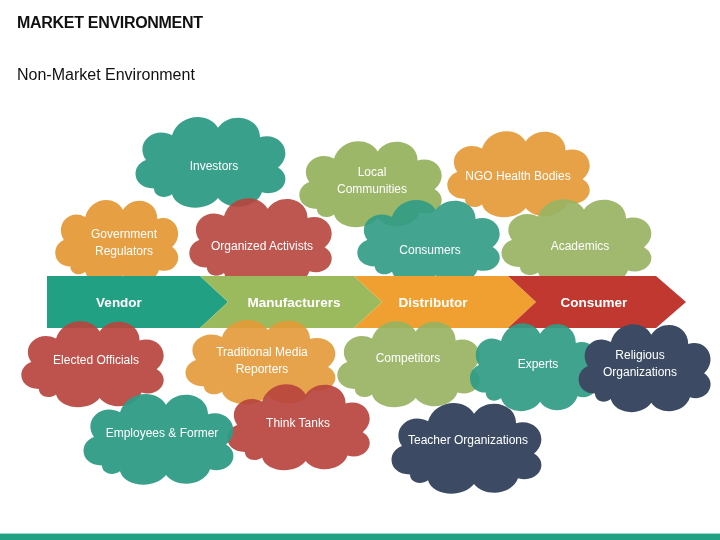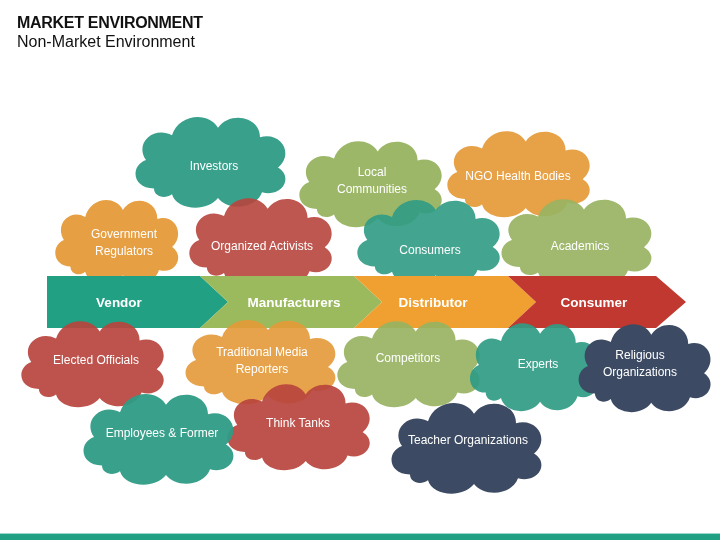--- a/index.html
+++ b/index.html
@@ -1,19 +1,19 @@
 <!DOCTYPE html>
 <html><head>
 <meta charset="utf-8">
 <style>
   html, body { margin: 0; padding: 0; }
   body { width: 720px; height: 540px; background: #ffffff; position: relative; overflow: hidden;
          font-family: "Liberation Sans", "DejaVu Sans", sans-serif; }
   .title { position: absolute; left: 17px; top: 14px; font-size: 16px; font-weight: bold; color: #111; letter-spacing: -0.3px; }
-  .subtitle { position: absolute; left: 17px; top: 33px; font-size: 16px; color: #111; }
+  .subtitle { position: absolute; left: 17px; top: 66px; font-size: 16px; color: #111; }
   .footer-bar { position: absolute; left: 0; bottom: 0; width: 720px; height: 6px; background: #22a084; border-top: 1px solid #9fd8c8; }
   svg.diagram { position: absolute; left: 0; top: 0; width: 720px; height: 540px; }
   .cloud-label { fill: #ffffff; font-family: "Liberation Sans", "DejaVu Sans", sans-serif; font-size: 12px; text-anchor: middle; }
   .stage-label { fill: #ffffff; font-family: "Liberation Sans", "DejaVu Sans", sans-serif; font-size: 13.5px; font-weight: bold; text-anchor: middle; }
 </style>
 </head>
 <body>
 
 <div class="title">MARKET ENVIRONMENT</div>
 <div class="subtitle">Non-Market Environment</div>

